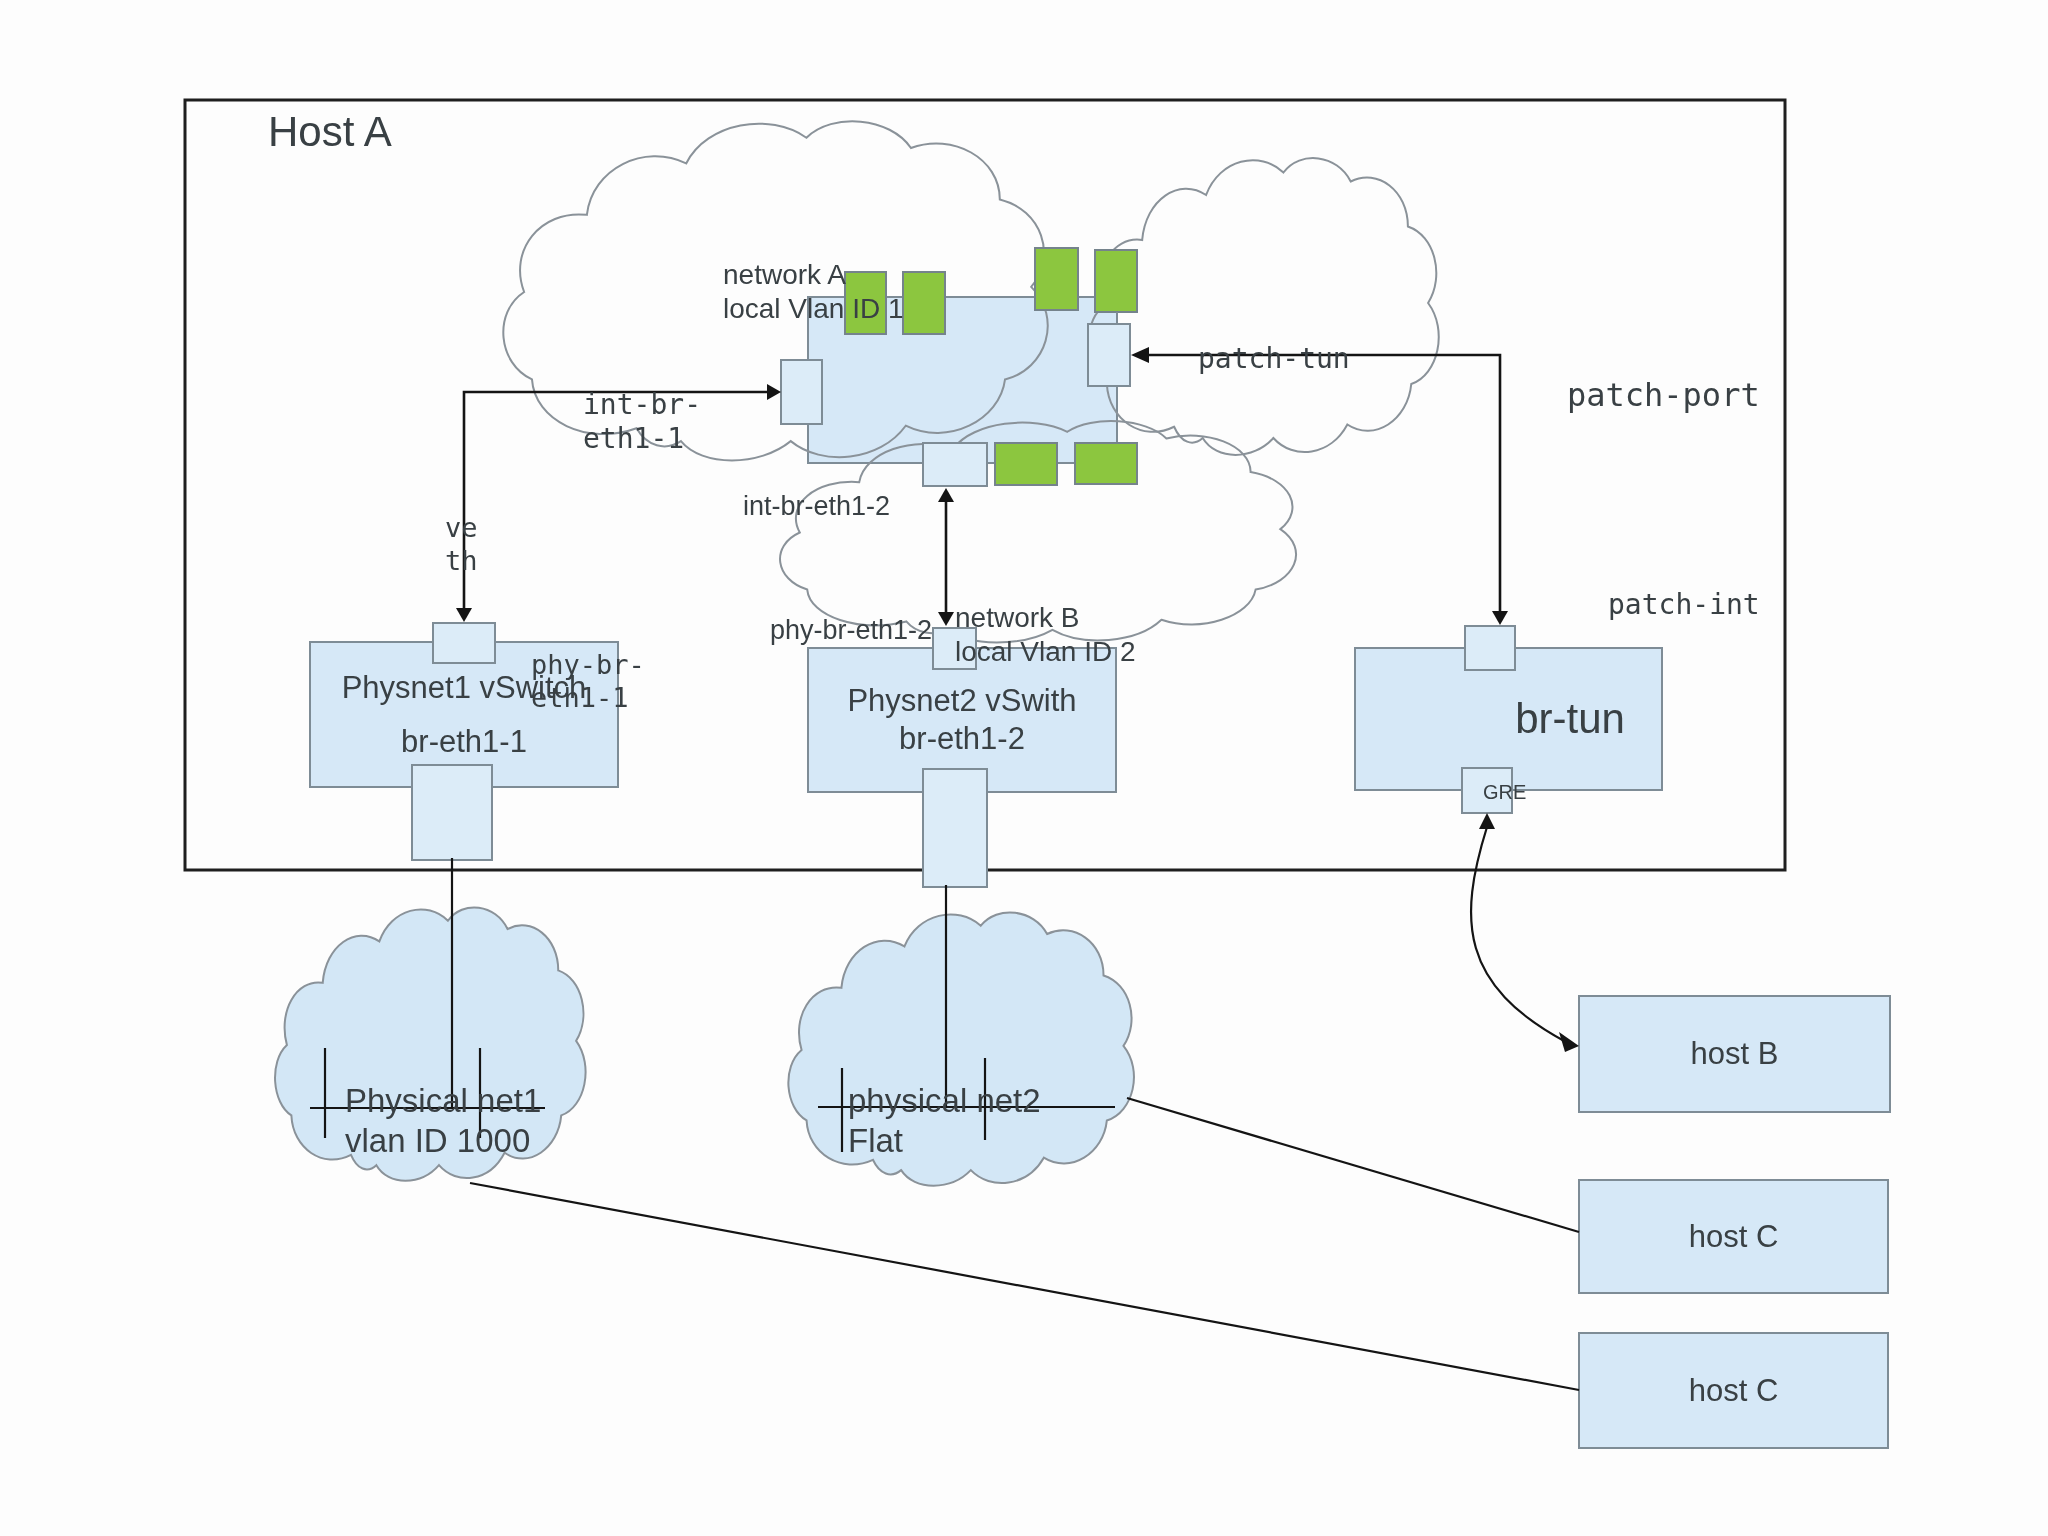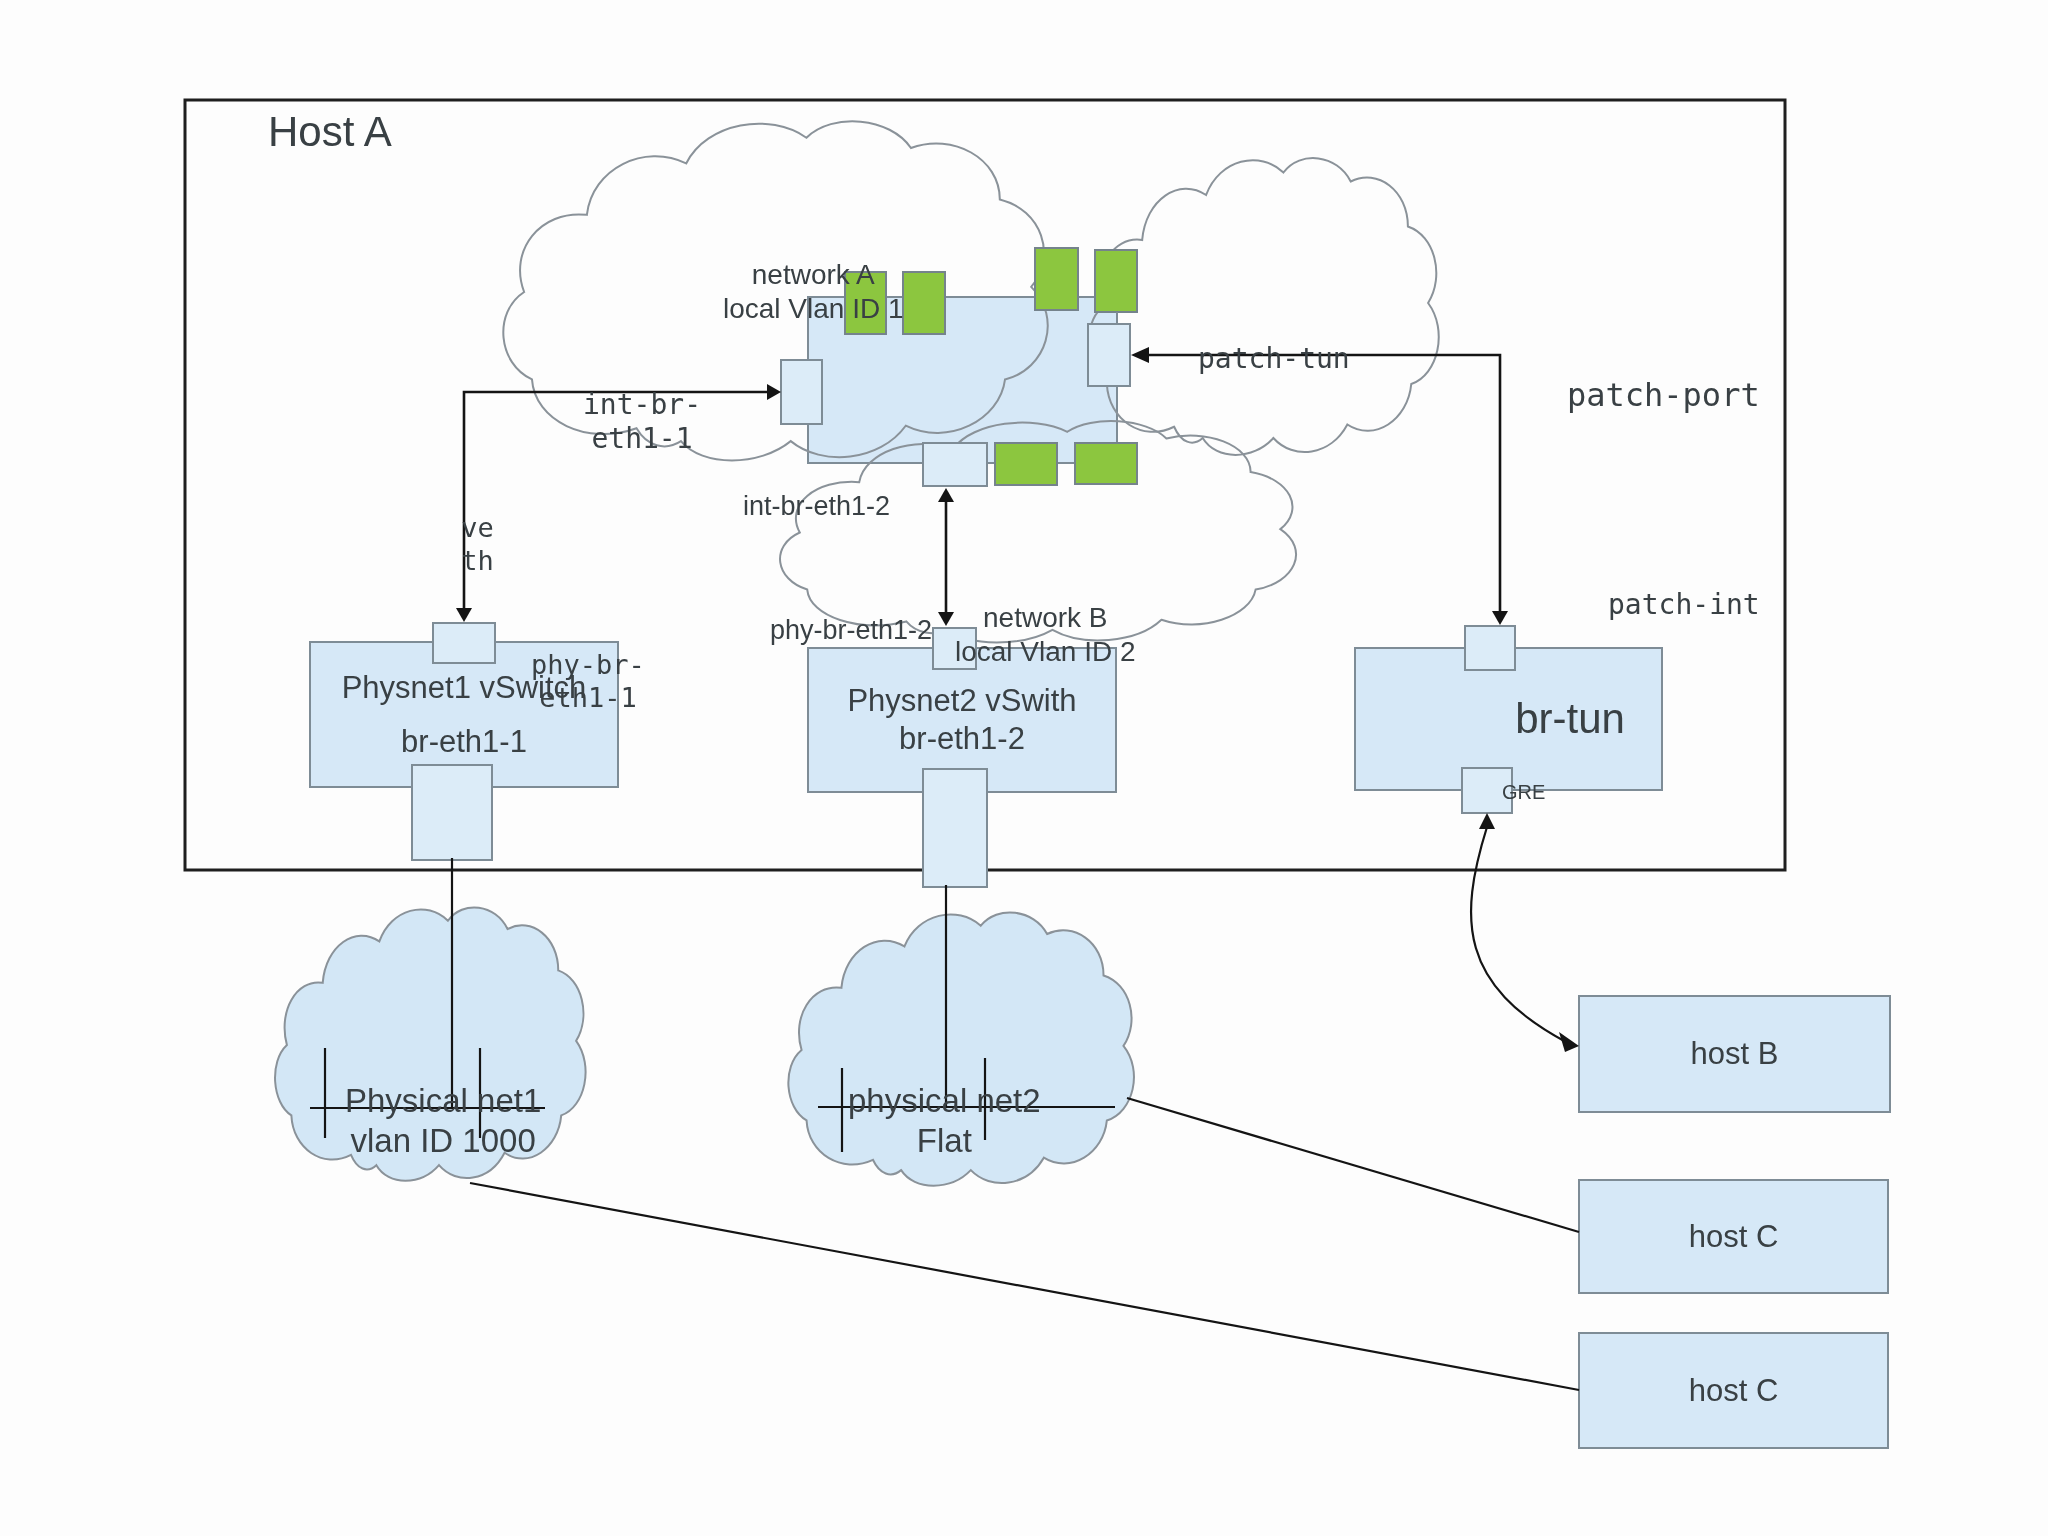--- a/index.html
+++ b/index.html
@@ -1,20 +1,20 @@
 <!DOCTYPE html>
 <html style="--green-accent: #8cc63f; --box-fill: #d6e8f7; --port-fill: #dcecf8; --cloud-fill: #d3e7f6; --box-stroke: #7e8c96; --line-color: #141414; --text-color: #394044;"><head>
 <meta charset="utf-8">
 <style>
   html,body{margin:0;padding:0;background:#ffffff;}
   #stage{position:relative;width:2048px;height:1536px;background:#fdfdfd;overflow:hidden;
          font-family:"Liberation Sans", sans-serif;}
   svg{position:absolute;left:0;top:0;}
   .lbl{position:absolute;color:var(--text-color,#394044);white-space:pre;line-height:1.22;}
-  .lbl span{display:block;text-align:center;}
+  .lbl span{display:block;}
   .sans{font-family:"Liberation Sans",sans-serif;}
   .mono{font-family:"DejaVu Sans Mono",monospace;}
   .center{display:flex;flex-direction:column;align-items:center;justify-content:center;text-align:center;}
   
   .hostbox{fill:none;stroke:#1f1f1f;stroke-width:3;}
   .bluebox{fill:var(--box-fill,#d6e8f7);stroke:var(--box-stroke,#7e8c96);stroke-width:2;}
   .port{fill:var(--port-fill,#dcecf8);stroke:var(--box-stroke,#7e8c96);stroke-width:2;}
   .grect{fill:var(--green-accent,#8cc63f);stroke:#75838c;stroke-width:2;}
   .cloud{fill:none;stroke:#8a9299;stroke-width:2;}
   .cloudblue{fill:var(--cloud-fill,#d3e7f6);stroke:#8a9299;stroke-width:2;}
@@ -101,21 +101,21 @@
     <path class="wire-thin" d="M 842 1068 V 1152"></path>
     <path class="wire-thin" d="M 985 1058 V 1140"></path>
 
     <line class="wire-thin" x1="1127" y1="1098" x2="1579" y2="1232"></line>
     <line class="wire-thin" x1="470" y1="1183" x2="1579" y2="1390"></line>
   </svg>
 
   <div class="lbl sans" style="left:268px;top:106px;font-size:42px;"><span>Host A</span></div>
 
   <div class="lbl sans center" style="left:1425px;top:648px;width:290px;height:142px;font-size:42px;"><span>br-tun</span></div>
-  <div class="lbl sans" style="left:1483px;top:780px;font-size:20px;margin-left:19px;"><span>GRE</span></div>
+  <div class="lbl sans" style="left:1483px;top:780px;font-size:20px;"><span>GRE</span></div>
 
   <div class="lbl sans center" style="left:310px;top:655px;width:308px;height:120px;font-size:31px;gap:16px;">
     <span>Physnet1 vSwitch</span><span>br-eth1-1</span>
   </div>
   <div class="lbl sans center" style="left:808px;top:660px;width:308px;height:120px;font-size:31px;">
     <span>Physnet2 vSwith</span><span>br-eth1-2</span>
   </div>
 
   <div class="lbl sans center" style="left:1579px;top:996px;width:311px;height:116px;font-size:31px;"><span>host B</span></div>
   <div class="lbl sans center" style="left:1579px;top:1180px;width:309px;height:113px;font-size:31px;"><span>host C</span></div>

